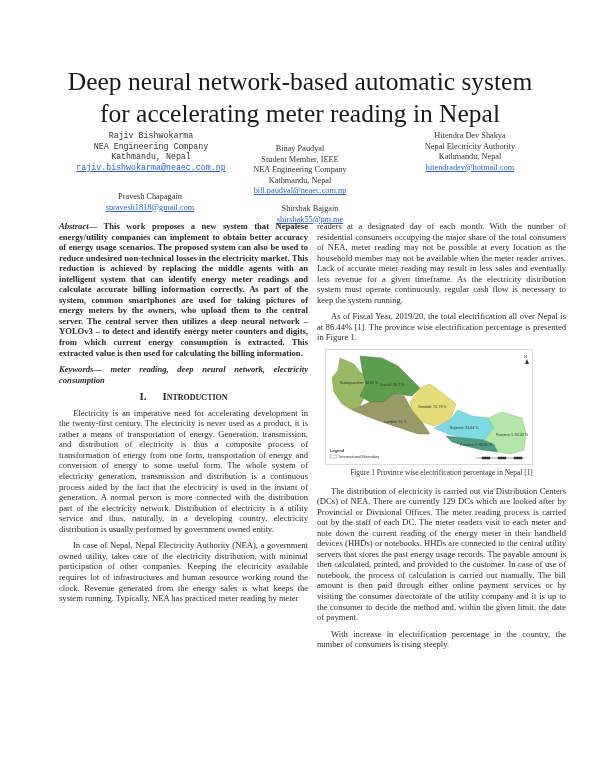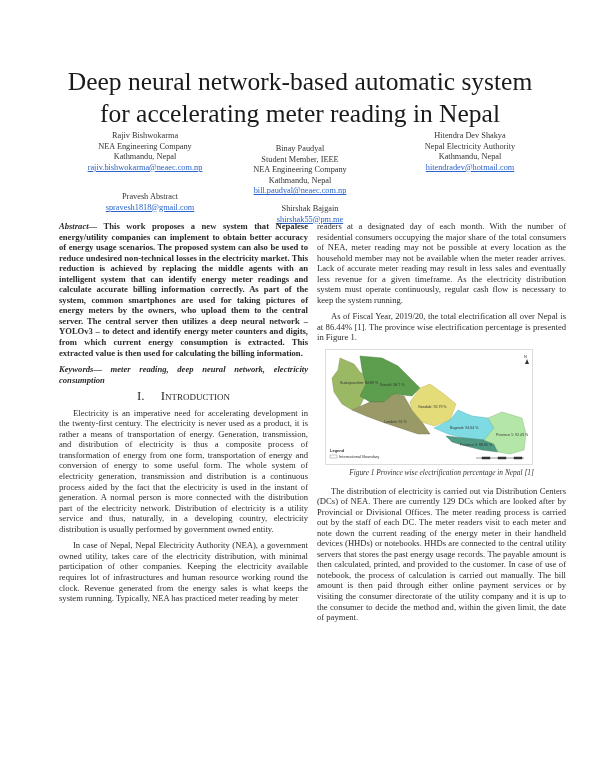--- a/index.html
+++ b/index.html
@@ -9,40 +9,40 @@
   .title { position: absolute; left: 0; width: 600px; top: 66px; text-align: center;
            font-size: 25.5px; line-height: 32px; color: #1a1a1a; }
   .author { position: absolute; text-align: center; font-size: 8.3px; line-height: 10.6px; color: #333; }
   .author a, .email { color: #2a62c9; text-decoration: underline; }
   .col { position: absolute; font-size: 8.6px; line-height: 10.55px; text-align: justify; color: #2b2b2b; margin-top: 9px; }
   .col p { margin: 0 0 6px 0; }
   .indent { text-indent: 14px; }
   .abstract { font-weight: bold; }
   .abstract .lead, .keywords .lead { font-style: italic; }
   .keywords { font-weight: bold; font-style: italic; }
-  .section-heading { text-align: center; margin: 6px 0 6px 0; font-size: 13px; }
+  .section-heading { text-align: center; margin: 6px 0 6px 0; font-size: 11px; font-weight: bold; }
   .section-heading .num { margin-right: 16px; }
   .smallcaps { font-variant: small-caps; }
   .figure { position: relative; width: 206px; height: 114px; margin: 4px 0 0 8px;
             border: 1px solid #dcdcdc; background: #fff; }
-  .caption { font-style: italic; font-size: 7.4px; text-align: center; margin: 3px 0 7px 0; color: #333; }
+  .caption { font-size: 7.4px; text-align: center; margin: 3px 0 7px 0; color: #333; }
   .map-label { font-family: "Liberation Sans", sans-serif; font-size: 3.6px; fill: #333; }
   .legend-text { font-family: "Liberation Sans", sans-serif; font-size: 4px; fill: #333; }
 </style>
 </head>
 <body>
 
 <div class="page">
 
   <div class="title">
     <div>Deep neural network-based automatic system</div>
     <div>for accelerating meter reading in Nepal</div>
   </div>
 
-  <div class="author" style="left:60px; top:131px; width:170px;">
+  <div class="author" style="left:66px; top:131px; width:170px;font-family:Liberation Mono, monospace;">
     <div>Rajiv Bishwokarma</div>
     <div>NEA Engineering Company</div>
     <div>Kathmandu, Nepal</div>
     <div><a class="email">rajiv.bishwokarma@neaec.com.np</a></div>
   </div>
 
   <div class="author" style="left:215px; top:144px; width:170px;">
     <div>Binay Paudyal</div>
     <div>Student Member, IEEE</div>
     <div>NEA Engineering Company</div>
@@ -51,21 +51,21 @@
   </div>
 
   <div class="author" style="left:385px; top:131px; width:170px;text-align:center;">
     <div>Hitendra Dev Shakya</div>
     <div>Nepal Electricity Authority</div>
     <div>Kathmandu, Nepal</div>
     <div><a class="email">hitendradev@hotmail.com</a></div>
   </div>
 
   <div class="author" style="left:80px; top:192px; width:140px;">
-    <div>Pravesh Abstract</div>
+    <div>Pravesh Chapagain</div>
     <div><a class="email">spravesh1818@gmail.com</a></div>
   </div>
 
   <div class="author" style="left:240px; top:192px; width:140px;margin-top:12px;">
     <div>Shirshak Bajgain</div>
     <div><a class="email">shirshak55@pm.me</a></div>
   </div>
 
   <div class="col" style="left:59px; top:212px; width:249px;">
     <p class="abstract"><span class="lead">Abstract—</span><span> This work proposes a new system that Nepalese energy/utility companies can implement to obtain better accuracy of energy usage scenarios. The proposed system can also be used to reduce undesired non-technical losses in the electricity market. This reduction is achieved by replacing the middle agents with an intelligent system that can identify energy meter readings and calculate accurate billing information correctly. As part of the system, common smartphones are used for taking pictures of energy meters by the owners, who upload them to the central server. The central server then utilizes a deep neural network – YOLOv3 – to detect and identify energy meter counters and digits, from which current energy consumption is extracted. This extracted value is then used for calculating the billing information.</span></p>
@@ -117,15 +117,16 @@
           <line x1="150" y1="108" x2="198" y2="108"></line>
           <rect x="156" y="107" width="8" height="2" fill="#333"></rect>
           <rect x="172" y="107" width="8" height="2" fill="#333"></rect>
           <rect x="188" y="107" width="8" height="2" fill="#333"></rect>
         </g>
       </svg>
     </div>
     <div class="caption">Figure 1 Province wise electrification percentage in Nepal [1]</div>
 
     <p class="indent">The distribution of electricity is carried out via Distribution Centers (DCs) of NEA. There are currently 129 DCs which are looked after by Provincial or Divisional Offices. The meter reading process is carried out by the staff of each DC. The meter readers visit to each meter and note down the current reading of the energy meter in their handheld devices (HHDs) or notebooks. HHDs are connected to the central utility servers that stores the past energy usage records. The payable amount is then calculated, printed, and provided to the customer. In case of use of notebook, the process of calculation is carried out manually. The bill amount is then paid through either online payment services or by visiting the consumer directorate of the utility company and it is up to the consumer to decide the method and, within the given limit, the date of payment.</p>
+    <p class="indent">With increase in electrification percentage in the country, the number of consumers is rising steeply.</p>
   </div>
 
 </div>
 
 </body></html>

